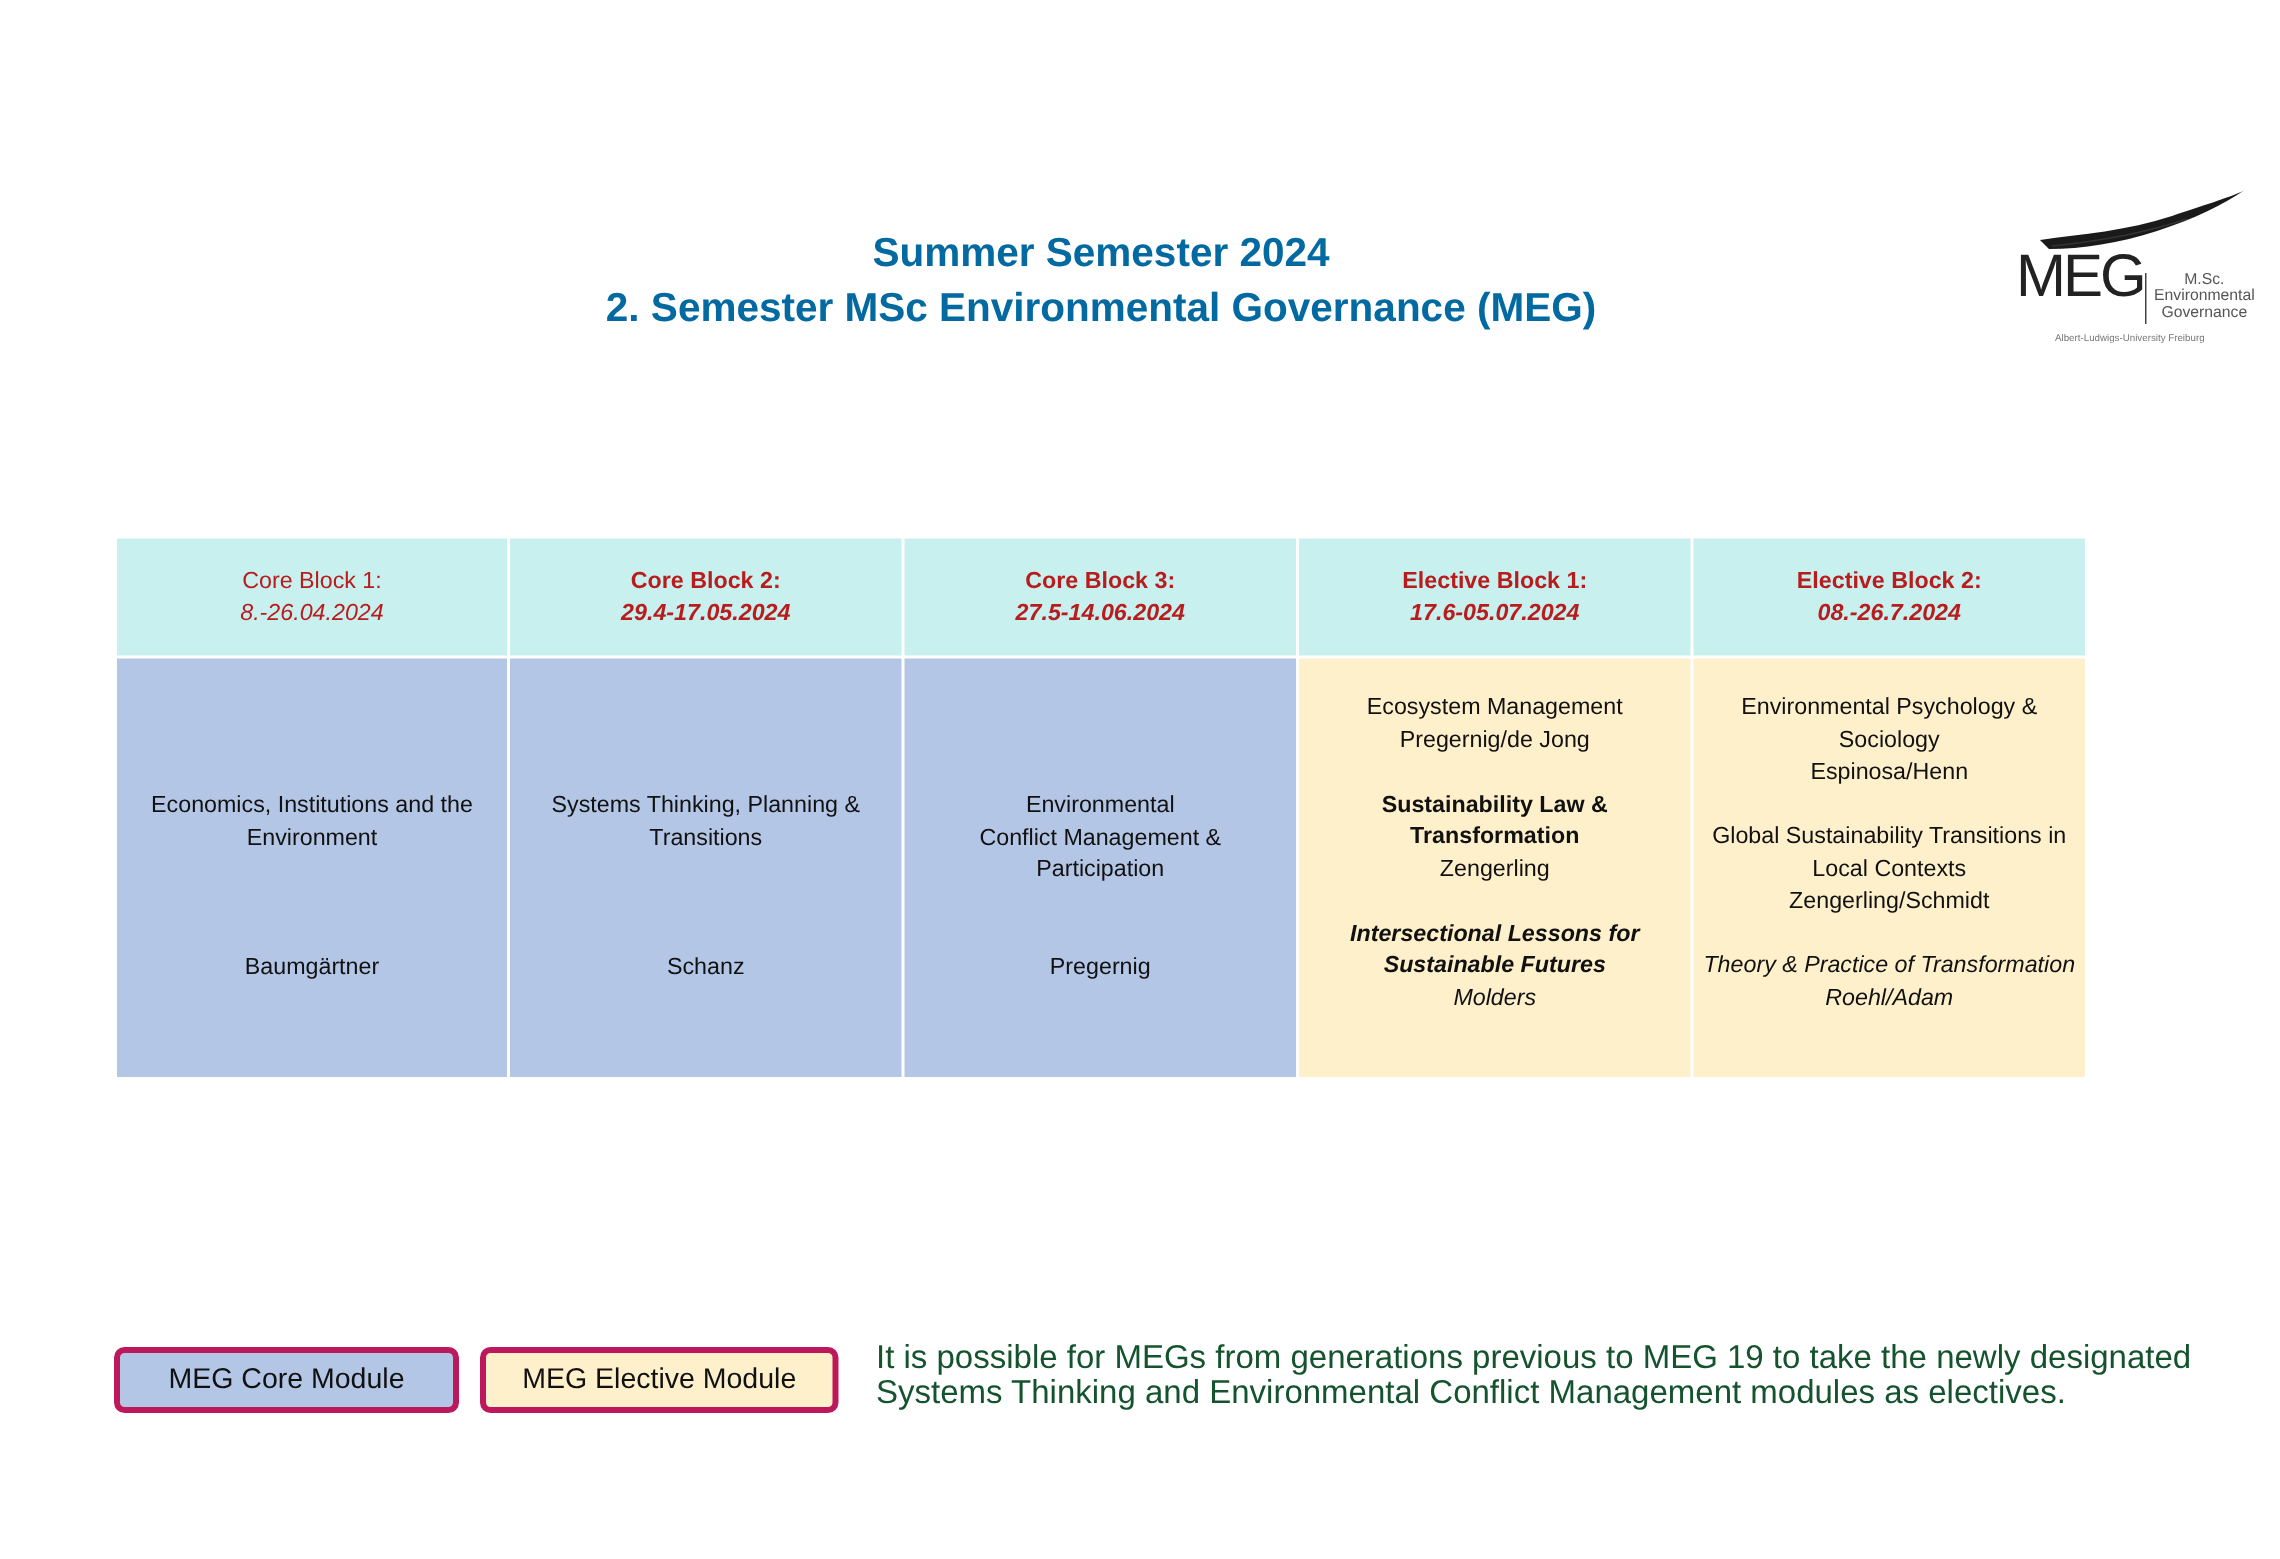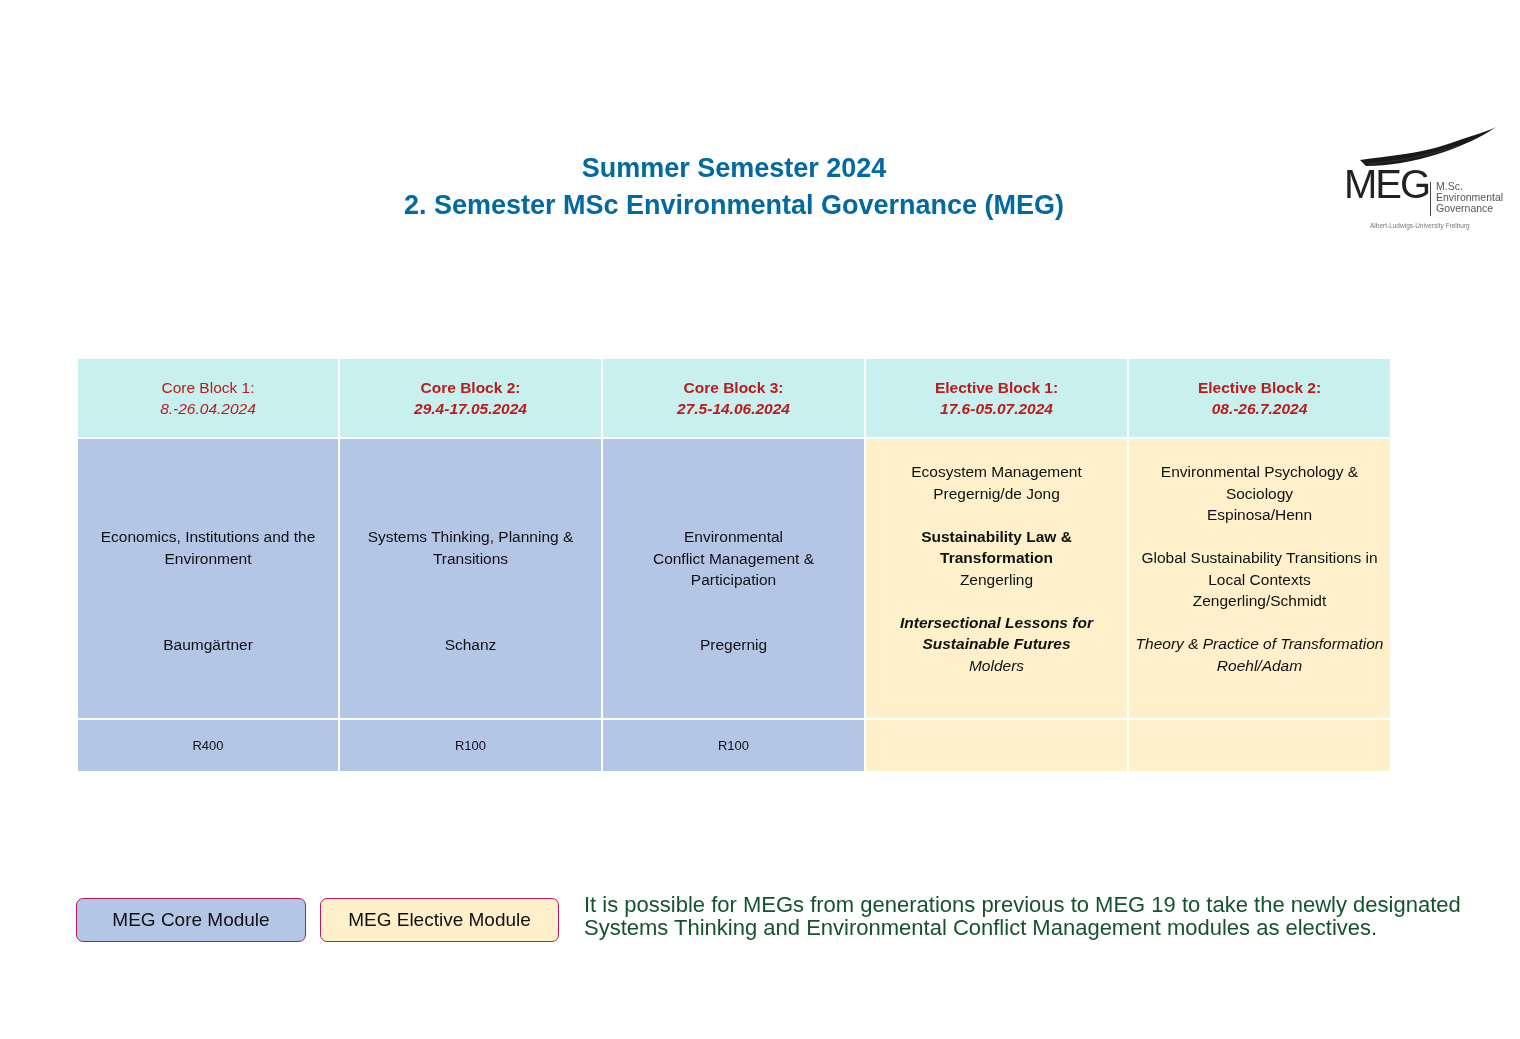--- a/index.html
+++ b/index.html
@@ -6,41 +6,41 @@
   body { width:1520px; height:1039px; position:relative; overflow:hidden;
          font-family:"Liberation Sans", "DejaVu Sans", sans-serif; color:#111; }
   .title { position:absolute; left:0; width:1468px; top:150px; text-align:center;
            font-weight:bold; font-size:27px; line-height:37px; color:#0369a1;
            font-family:"Liberation Sans", sans-serif; }
   .logo { position:absolute; left:1342px; top:126px; width:172px; height:110px; }
   .logo .stroke { position:absolute; left:16px; top:0; width:140px; height:44px; }
   .logo .meg { position:absolute; left:2px; top:36px; font-size:40px; letter-spacing:-2px;
                color:#222; font-family:Liberation Sans, sans-serif; line-height:44px; }
   .logo .bar { position:absolute; left:88px; top:56px; width:1px; height:34px; background:#444; }
-  .logo .sub { position:absolute; left:94px; top:55px; font-size:10.5px; line-height:11px; color:#555; }
+  .logo .sub { position:absolute; left:94px; top:55px; font-size:10.5px; line-height:11px; color:#555;text-align:center; }
   .logo .uni { position:absolute; left:28px; top:96px; font-size:6.5px; color:#777; white-space:nowrap; }
 
   .schedule { position:absolute; left:76px; top:357px; border-collapse:separate; border-spacing:2px; }
   .schedule td { text-align:center; vertical-align:middle; padding:0; font-size:15.5px; line-height:21.5px; }
   .hdr td { background:#c7f0ef; height:78px; color:#b91c1c; }
   .hdr .blk { display:block; }
   .hdr .dt { display:block; font-style:italic; }
   .hdr .bold { font-weight:bold; }
   .core { background:#b4c6e6; }
   .elective { background:#fff0cc; }
   .body-row td { height:257px; }
   .room-row td { height:51px; font-size:13px; }
   .c-inner { height:257px; position:relative; }
   .c-inner .mod { position:absolute; left:0; right:0; top:76px; }
   .c-inner .lec { position:absolute; left:0; right:0; top:184px; }
   .e-item { margin-bottom:21.5px; }
   .e-item:last-child { margin-bottom:0;font-style:italic; }
   .e-item .b { font-weight:bold; }
 
-  .legend { position:absolute; top:898px; height:44px; border:1px solid #be185d; border-radius:7px;
+  .legend { position:absolute; top:898px; height:44px; border:4px solid #be185d; border-radius:7px;
             box-sizing:border-box; display:flex; align-items:center; justify-content:center;
             font-size:19px; color:#111; }
   .legend.core-l { left:76px; width:230px; background:#b4c6e6; }
   .legend.elec-l { left:320px; width:239px; background:#fff0cc; }
   .note { position:absolute; left:584px; top:893px; width:880px; font-size:22px; line-height:23px; color:#14532d; }
 </style>
 </head>
 <body>
 
 <div class="title">
@@ -140,25 +140,18 @@
         <div>Global Sustainability Transitions in Local Contexts</div>
         <div>Zengerling/Schmidt</div>
       </div>
       <div class="e-item" style="white-space:nowrap;">
         <div>Theory &amp; Practice of Transformation</div>
         <div>Roehl/Adam</div>
       </div>
     </td>
   </tr>
 
-  <tr class="room-row">
-    <td class="core">R400</td>
-    <td class="core">R100</td>
-    <td class="core">R100</td>
-    <td class="elective"></td>
-    <td class="elective"></td>
-  </tr>
 </tbody>
   </table>
 
 <div class="legend core-l">MEG Core Module</div>
 <div class="legend elec-l">MEG Elective Module</div>
 <div class="note">It is possible for MEGs from generations previous to MEG 19 to take the newly designated Systems Thinking and Environmental Conflict Management modules as electives.</div>
 
 </body></html>

